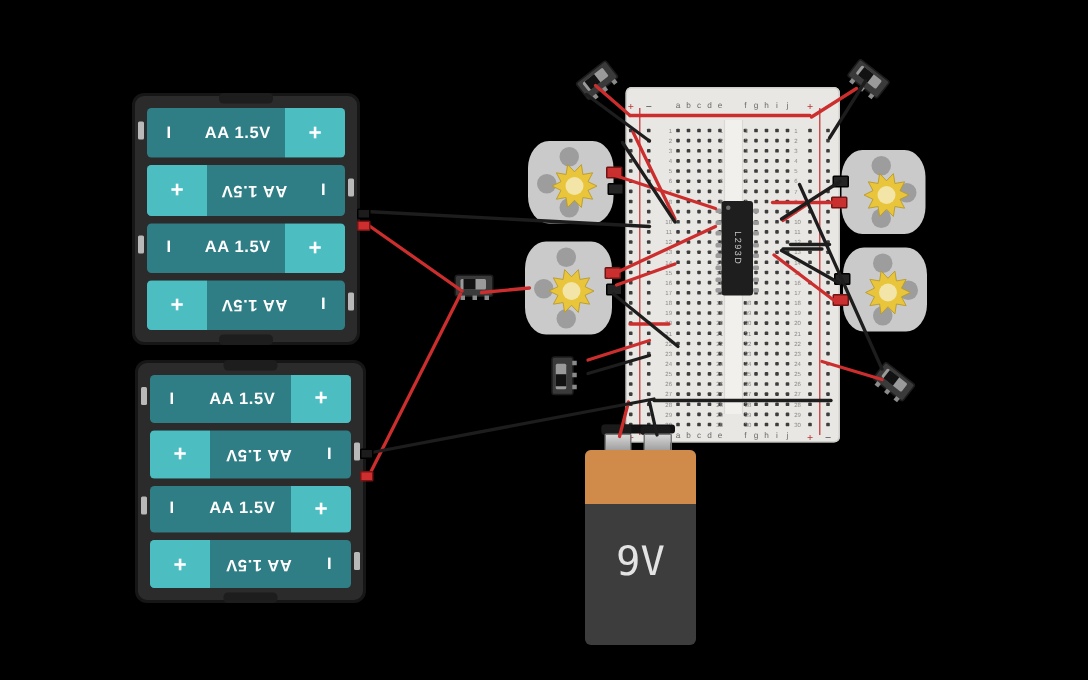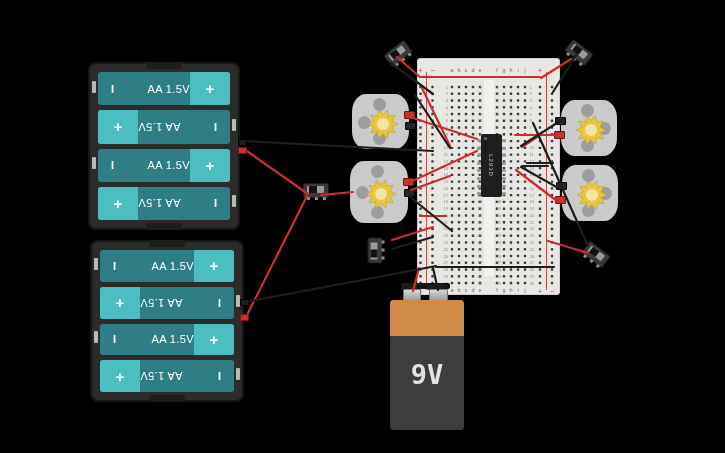--- a/index.html
+++ b/index.html
@@ -8,21 +8,21 @@
   
   .pack{position:absolute;background:#2b2b2b;border:2px solid #161616;border-radius:8px;
         box-sizing:border-box;display:flex;flex-direction:column;gap:5px;padding:8px;}
   .notch{position:absolute;left:50%;transform:translateX(-50%);width:36px;height:7px;
          background:#1d1d1d;border-radius:3px;}
   .n-top{top:-2px}.n-bot{bottom:-2px}
   .cell{flex:1;display:flex;align-items:center;border-radius:3px;overflow:hidden;
         background:var(--cellbody);}
   .cell.flipped{flex-direction:row-reverse;}
   .cell .minus{color:#fff;font-weight:bold;font-size:11px;padding:0 13px;}
-  .cell .clabel{flex:1;text-align:right;color:#fff;font-weight:normal;font-size:11px;letter-spacing:.4px;}
+  .cell .clabel{flex:1;text-align:center;color:#fff;font-weight:bold;font-size:11px;letter-spacing:.4px;}
   .cell.flipped .clabel{transform:rotate(180deg);}
   .cell .cap{width:40px;align-self:stretch;background:var(--cellcap);display:flex;
              align-items:center;justify-content:center;color:#fff;font-size:15px;font-weight:bold;}
   .nub{position:absolute;width:4px;height:12px;background:#b9b9b9;border-radius:1px;}
   .pterm{position:absolute;width:7px;height:5px;border-radius:1px;z-index:6;}
   .pterm.black{background:#1c1c1c;border:1px solid #000;}
   .pterm.red{background:#cf2e2e;border:1px solid #7a1414;}
   
   .board{position:absolute;background:#e9e7e3;border-radius:4px;box-shadow:0 0 0 1px #cfcdc9 inset;}
   .board svg{position:absolute;left:0;top:0;}
@@ -49,21 +49,21 @@
   
   #b9v{position:absolute;z-index:2;}
   .b9v-plate{position:absolute;left:13px;top:0;width:49px;height:6px;background:#111;border-radius:2px;}
   .b9v-term{position:absolute;background:linear-gradient(#d6d6d6,#9a9a9a);border:1px solid #777;
             border-radius:1px;}
   .b9v-cap{position:absolute;background:#1a1a1a;border-radius:2px;}
   .b9v-body{position:absolute;left:2px;top:17px;right:2px;bottom:0;background:#3d3d3d;
             border-radius:4px;overflow:hidden;}
   .b9v-band{height:36px;background:#d08b4a;}
   .b9v-label{position:absolute;left:0;top:36px;right:0;bottom:0;display:flex;align-items:center;
-             justify-content:center;color:#e3e3e3;font-size:27px;font-weight:bold;
+             justify-content:center;color:#e3e3e3;font-size:27px;font-weight:normal;
              font-family:"DejaVu Sans Mono","Liberation Mono",monospace;}
   
   #wires{position:absolute;left:0;top:0;z-index:5;pointer-events:none;}
 </style>
 </head>
 <body>
 
 <div id="stage" style="background: rgb(0, 0, 0);">
 
   <div id="b9v" style="left: 388px; top: 283px; width: 78px; height: 147px;">

